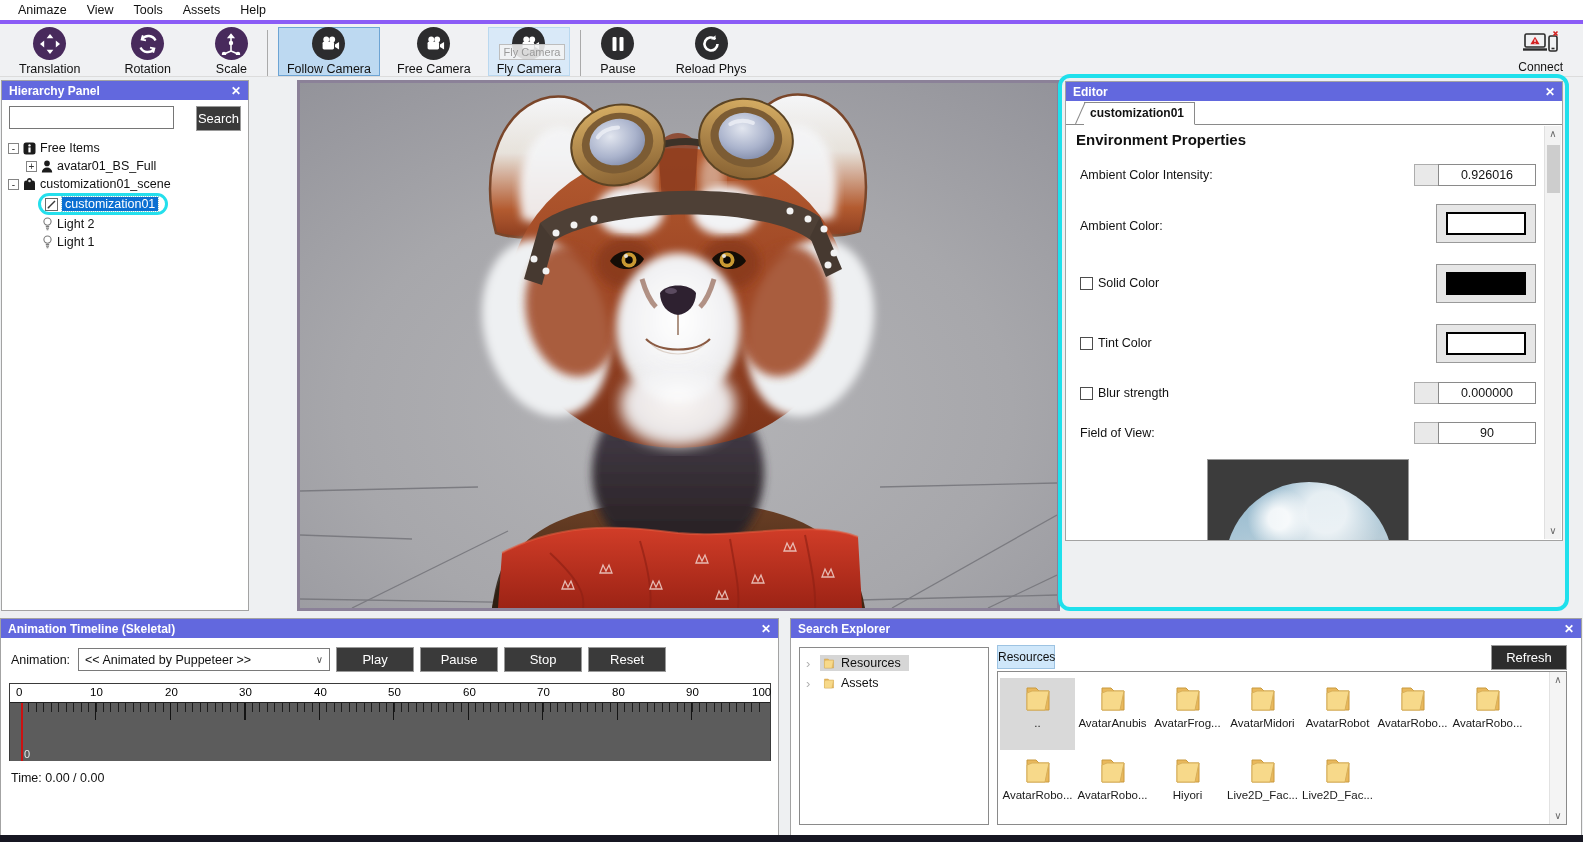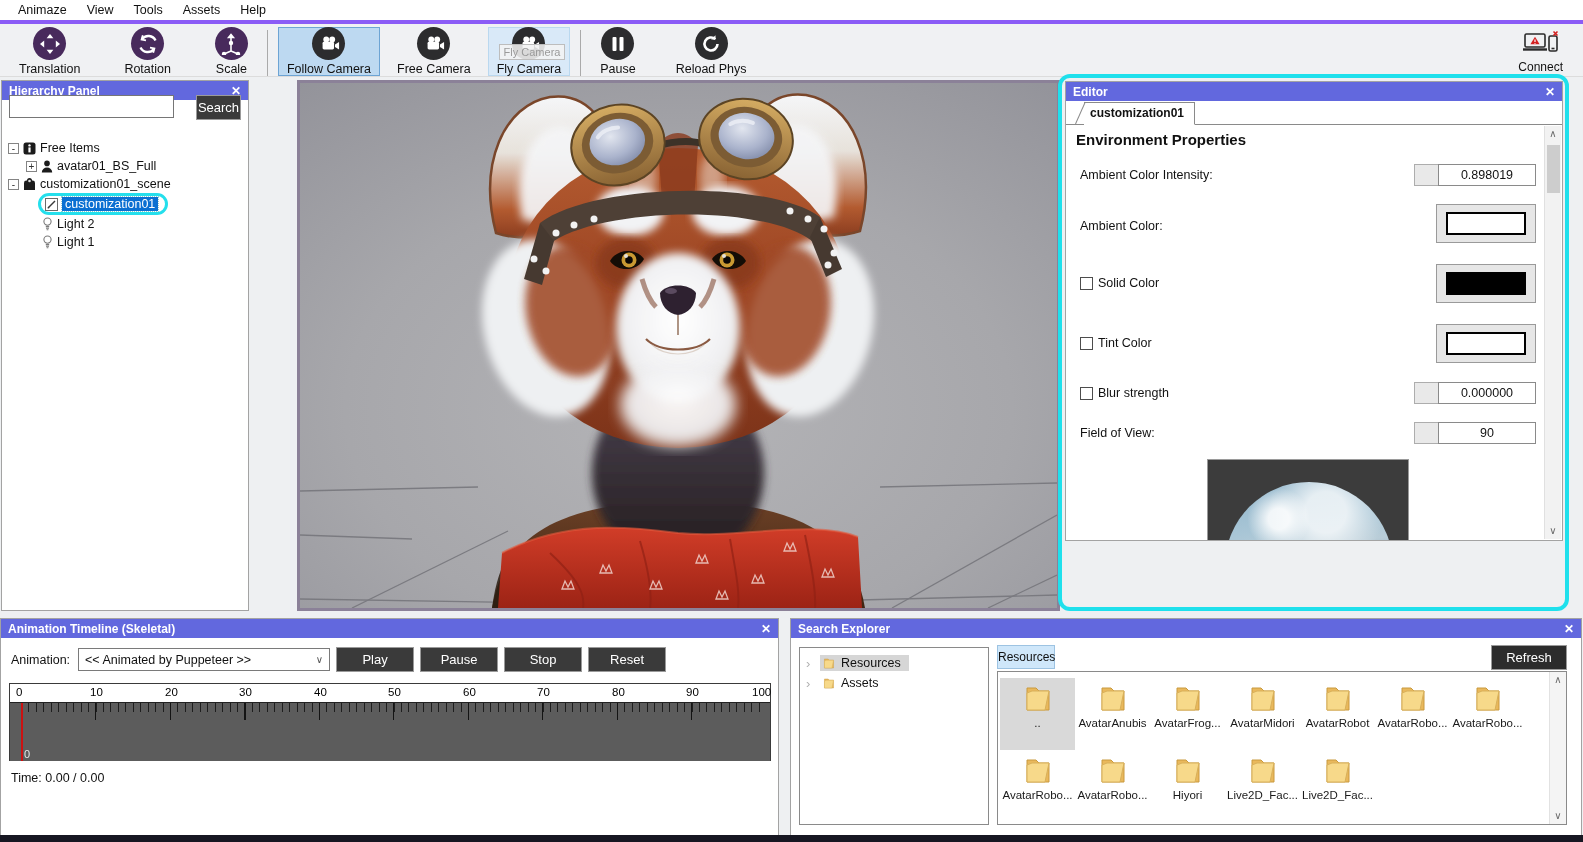--- a/index.html
+++ b/index.html
@@ -20,21 +20,21 @@
 .vsep{width:1px;height:46px;background:#aaa;margin:0 10px}
 .sp1{width:26px}.sp2{width:8px}.sp3{width:22px}
 .connect{margin-left:auto;display:flex;flex-direction:column;align-items:center;gap:1px;padding:2px 10px}
 .tooltip{position:absolute;left:499px;top:44px;width:66px;height:16px;background:rgba(243,243,243,.88);border:1px solid #bdbdbd;color:#9a9a9a;font-size:11px;line-height:14px;text-align:center;z-index:40}
 
 .ptitle{height:19px;background:#6268de;color:#fff;font-weight:bold;font-size:12px;display:flex;align-items:center;padding:0 7px}
 .ptitle .x{margin-left:auto;font-weight:bold;font-size:12px;cursor:default}
 .panel{position:absolute;background:#fff;border:1px solid #a3a3a3}
 
 #hier{left:1px;top:80px;width:248px;height:531px}
-#hier .srow{position:absolute;left:0;top:14px;width:100%;display:flex;padding:0 7px;gap:22px}
+#hier .srow{position:absolute;left:0;top:25px;width:100%;display:flex;padding:0 7px;gap:22px}
 #hier input{flex:1;height:23px;border:1px solid #767676;background:#fff;font-size:12px;padding:0 4px}
 .btn-dark{background:#3a3a3a;color:#fff;border:1px solid #9a9a9a;font-size:13px;text-align:center}
 #hier .sbtn{width:78px;height:25px}
 .tree{position:absolute;left:6px;top:58px;right:4px}
 .trow{height:18px;display:flex;align-items:center;gap:4px;font-size:12.5px;white-space:nowrap}
 .expander{width:11px;height:11px;border:1px solid #848484;background:#fff;font-size:10px;line-height:9px;text-align:center;color:#333;flex:none}
 .ti{flex:none;display:flex}
 .sel-label{background:#0a6fd2;color:#fff;padding:0 3px;outline:1px dotted #9cc;}
 .cyan-ring-item{display:inline-flex;align-items:center;gap:4px;border:3px solid #24dfec;border-radius:11px;padding:1px 7px 1px 4px;margin-left:-4px}
 
@@ -490,21 +490,21 @@
   </div>
   <div class="tabrow">
     <div class="tab">customization01</div>
   </div>
   <div class="econtent">
     <div class="eheading">Environment Properties</div>
 
     <span class="erow-label" style="top:42px">Ambient Color Intensity:</span>
     <div class="numctl" style="top:38px">
       <div class="grip"></div>
-      <div class="val">0.898019</div>
+      <div class="val">0.926016</div>
     </div>
 
     <span class="erow-label" style="top:93px">Ambient Color:</span>
     <div class="swatchbtn" style="top:78px">
       <div class="swatch" style="background:#ffffff"></div>
     </div>
 
     <div class="cbrow" style="top:150px">
       <span class="cb"></span>
       <span class="cb-label">Solid Color</span>

